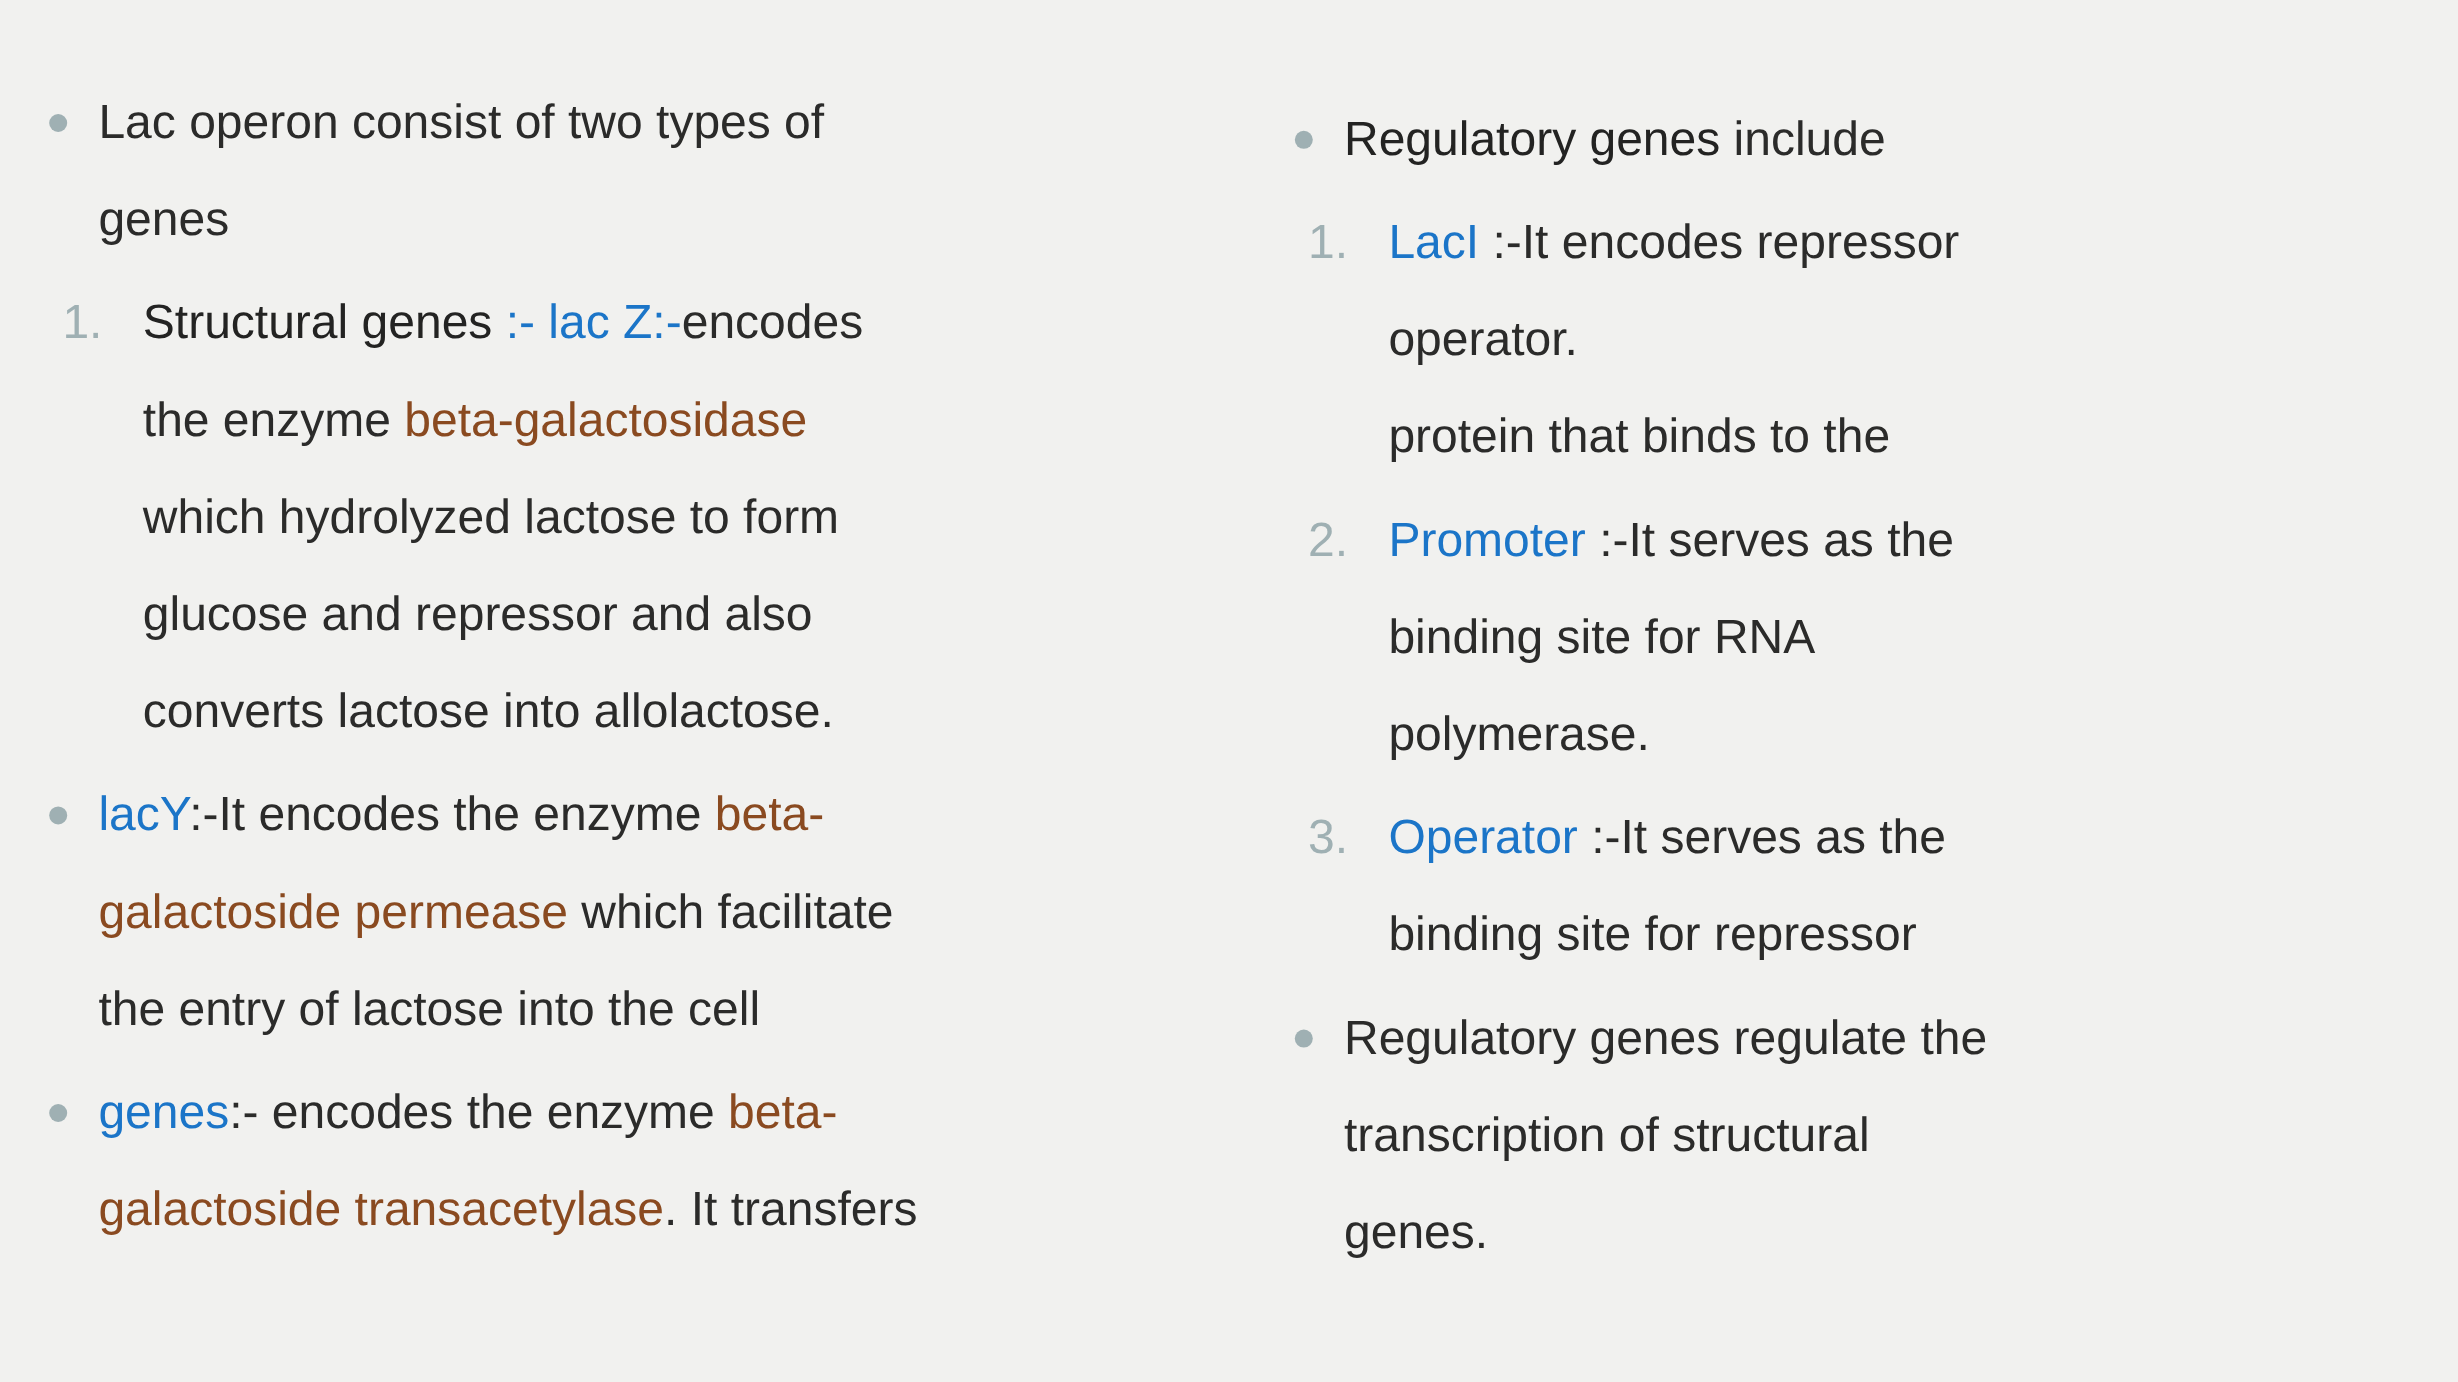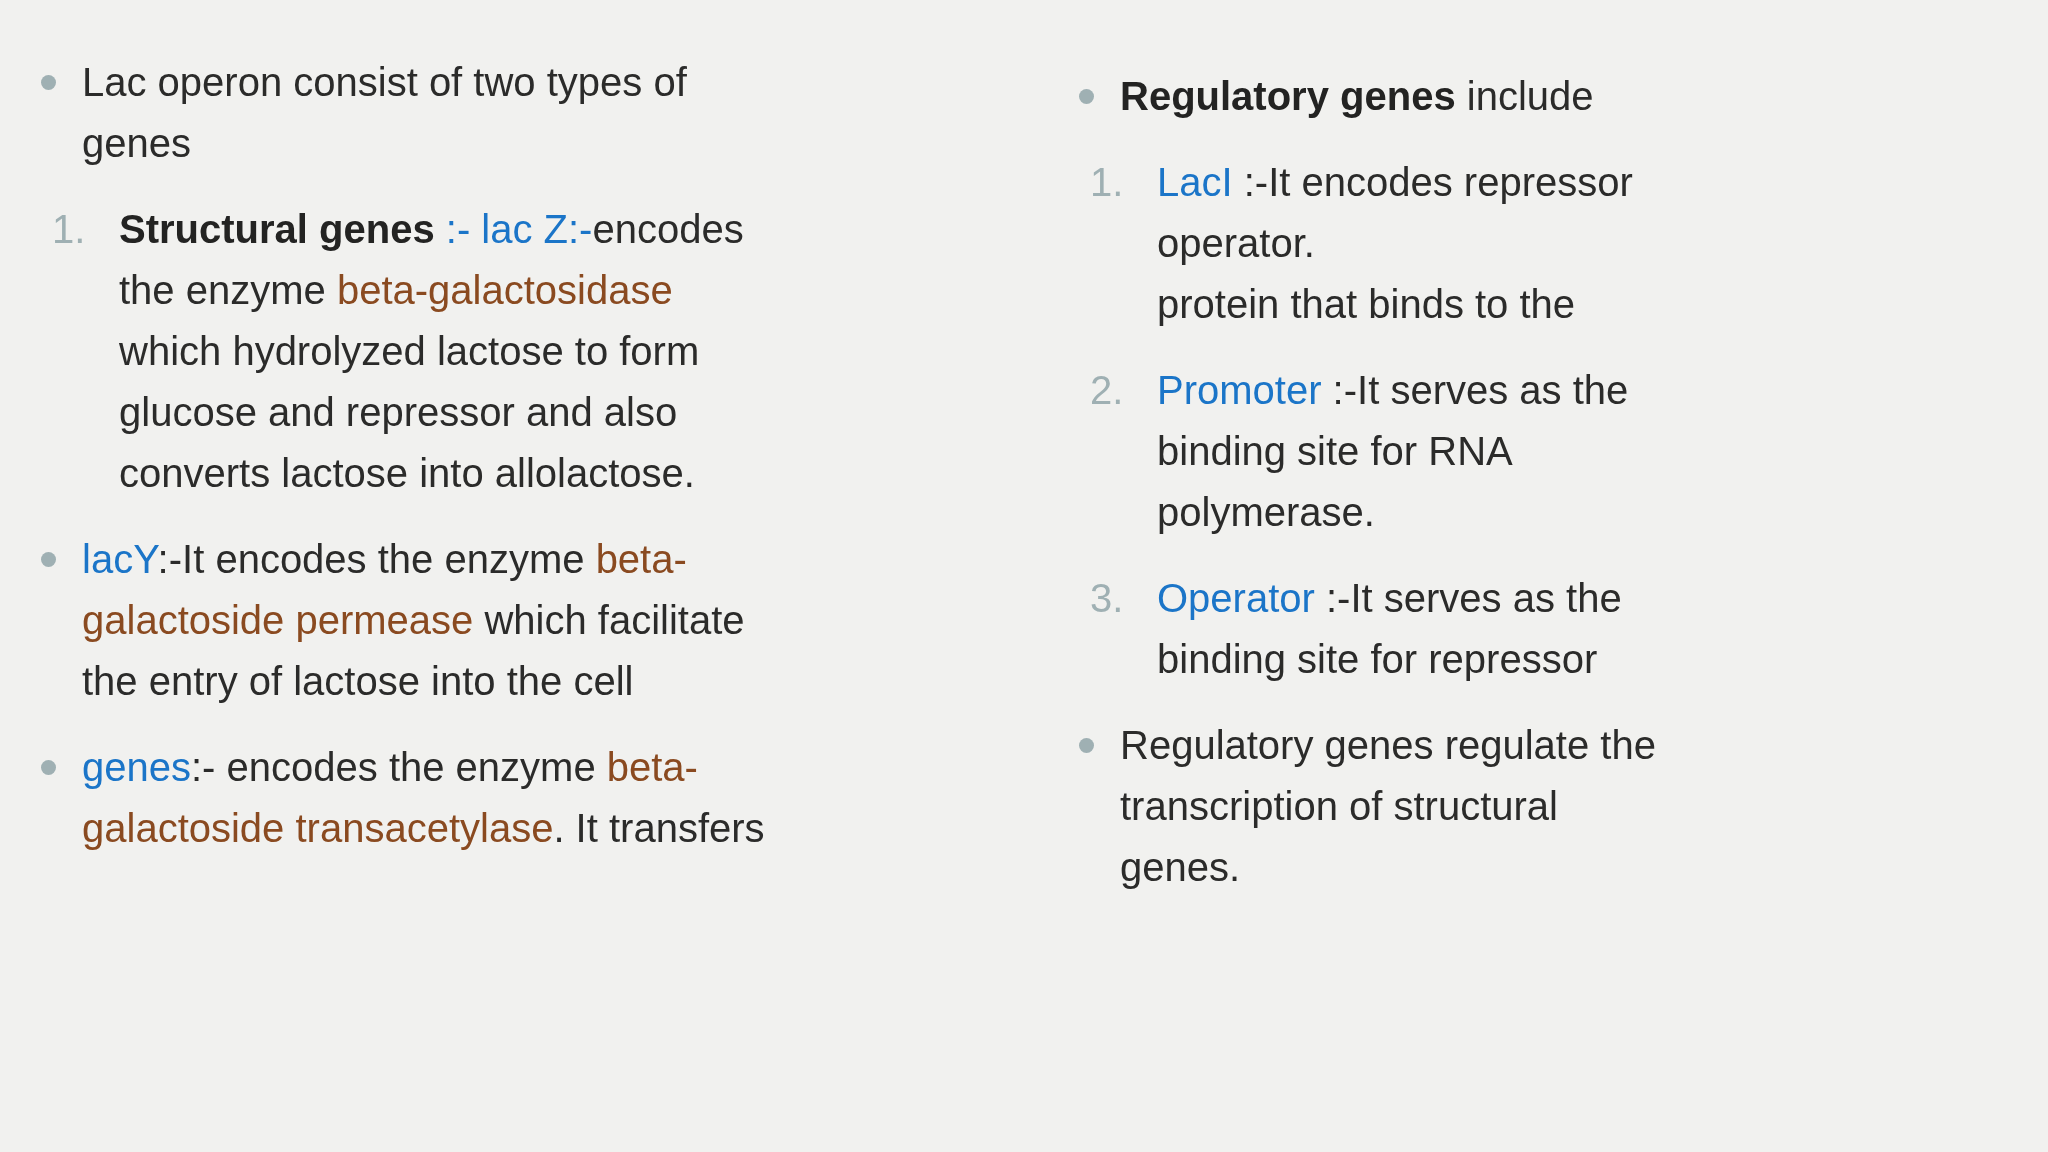--- a/index.html
+++ b/index.html
@@ -45,22 +45,22 @@
     background: var(--marker);
   }
   .num {
     position: absolute;
     left: 12px;
     top: 0;
     color: var(--marker);
     font-size: 40px;
     line-height: 61px;
   }
-  .line { white-space: pre; }
-  .run.bold  { font-weight: bold; color: #232322; }
+  .line { white-space: pre; margin-top: 20px; }
+  .run.bold  { font-weight: normal; color: #232322; }
   .run.blue  { color: var(--blue); }
   .run.brown { color: var(--brown); }
 </style>
 </head>
 <body>
 
 <div class="slide">
   <div class="column left">
       <div class="block bullet">
         <span class="dot"></span>

